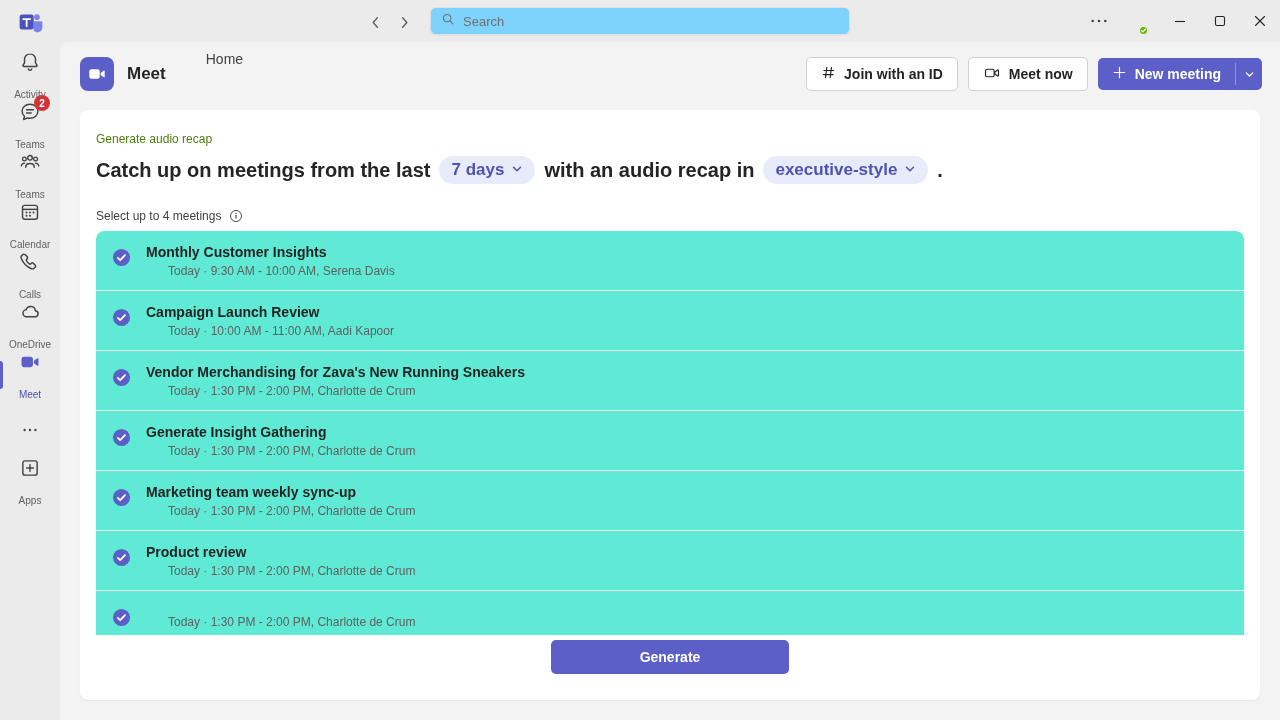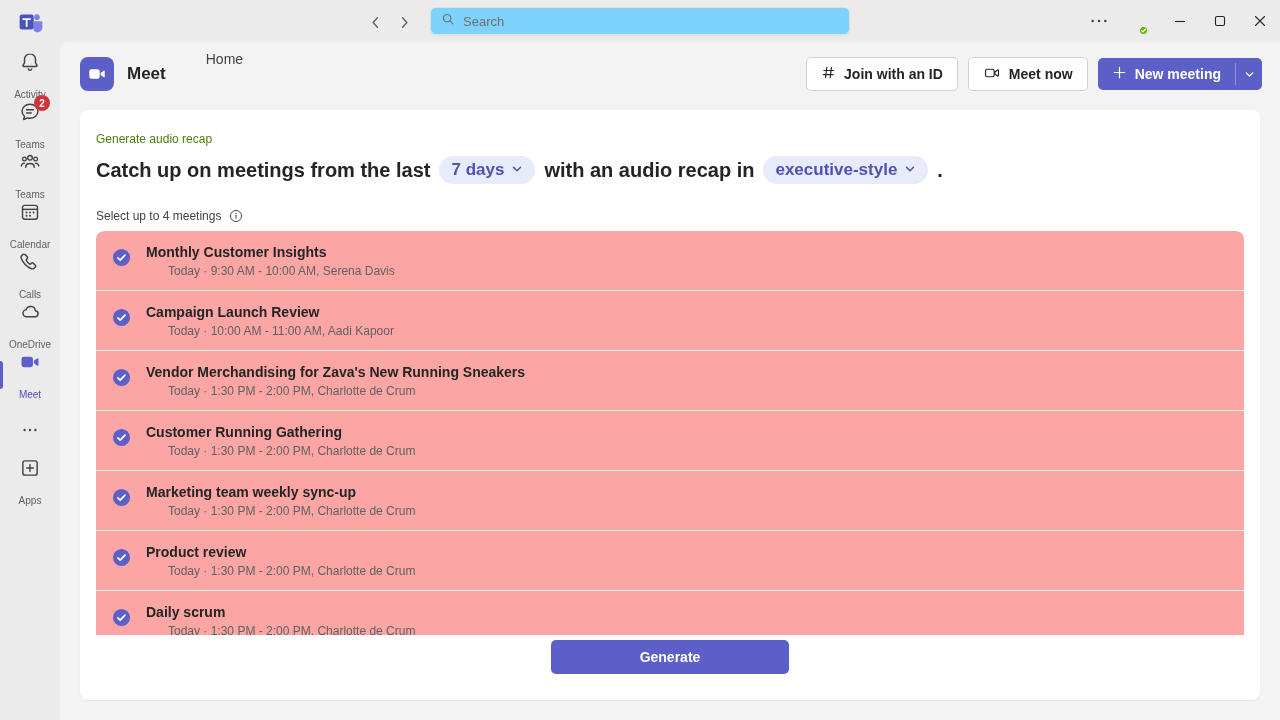--- a/index.html
+++ b/index.html
@@ -54,21 +54,21 @@
   
   .card { position:absolute; left:20px; top:68px; width:1180px; height:590px; background:#ffffff; border-radius:8px; box-shadow:0 1px 2px rgba(0,0,0,.06); padding:22px 16px 0 16px; overflow:hidden; }
   .section-label { font-size:12px; color:#4d7c0f; }
   .headline { margin-top:10px; display:flex; align-items:center; gap:9px; font-size:20px; font-weight:bold; color:#242424; flex-wrap:nowrap; }
   .pill { display:inline-flex; align-items:center; gap:7px; background:#e8ebfa; border:none; border-radius:16px; padding:4px 12px; font-family:"Liberation Sans", sans-serif; font-size:17px; font-weight:bold; color:#4f52b2; cursor:pointer; }
   .select-row { margin-top:24px; display:flex; align-items:center; gap:7px; }
   .select-label { font-size:12px; color:#424242; }
   .info-btn { width:15px; height:15px; display:flex; align-items:center; justify-content:center; cursor:pointer; }
 
   .meeting-list { margin-top:8px; height:404px; overflow:hidden; border-radius:8px 8px 0 0; }
-  .meeting-row { height:60px; background:#fca5a5; border-bottom:1px solid #ededed; display:flex; align-items:center; padding:0 16px; cursor:pointer; }
+  .meeting-row { height:60px; background:#5eead4; border-bottom:1px solid #ededed; display:flex; align-items:center; padding:0 16px; cursor:pointer; }
   .meeting-row:first-child { border-radius:8px 8px 0 0; }
   .check { width:19px; height:19px; flex:0 0 auto; margin-top:-6px; cursor:pointer; }
   .meeting-text { margin-left:15px; display:flex; flex-direction:column; }
   .meeting-title { font-size:14px; font-weight:bold; color:#242424; line-height:17px; }
   .meeting-details { font-size:12px; color:#616161; margin-top:3px;margin-left:22px; }
 
   .generate-wrap { margin-top:5px; display:flex; justify-content:center; }
   .generate-btn { width:238px; height:34px; background:#5b5fc7; color:#ffffff; border:none; border-radius:5px; font-family:"Liberation Sans", sans-serif; font-size:14px; font-weight:bold; cursor:pointer; }
 </style>
 </head>
@@ -359,21 +359,21 @@
         </div>
 
         <div class="meeting-row">
           <span class="check">
             <svg viewBox="0 0 20 20" width="19" height="19">
                 <circle cx="10" cy="10" r="9" fill="#5b5fc7"></circle>
                 <path d="M6.2 10.3l2.4 2.4 5.1-5.1" fill="none" stroke="#ffffff" stroke-width="1.8" stroke-linecap="round" stroke-linejoin="round"></path>
               </svg>
           </span>
           <span class="meeting-text">
-            <span class="meeting-title">Customer Running Gathering</span>
+            <span class="meeting-title">Generate Insight Gathering</span>
             <span class="meeting-details">Today · 1:30 PM - 2:00 PM, Charlotte de Crum</span>
           </span>
         </div>
 
         <div class="meeting-row">
           <span class="check">
             <svg viewBox="0 0 20 20" width="19" height="19">
                 <circle cx="10" cy="10" r="9" fill="#5b5fc7"></circle>
                 <path d="M6.2 10.3l2.4 2.4 5.1-5.1" fill="none" stroke="#ffffff" stroke-width="1.8" stroke-linecap="round" stroke-linejoin="round"></path>
               </svg>
@@ -398,21 +398,20 @@
         </div>
 
         <div class="meeting-row">
           <span class="check">
             <svg viewBox="0 0 20 20" width="19" height="19">
                 <circle cx="10" cy="10" r="9" fill="#5b5fc7"></circle>
                 <path d="M6.2 10.3l2.4 2.4 5.1-5.1" fill="none" stroke="#ffffff" stroke-width="1.8" stroke-linecap="round" stroke-linejoin="round"></path>
               </svg>
           </span>
           <span class="meeting-text">
-            <span class="meeting-title">Daily scrum</span>
             <span class="meeting-details">Today · 1:30 PM - 2:00 PM, Charlotte de Crum</span>
           </span>
         </div>
 
       </div>
 
       <div class="generate-wrap">
         <button class="generate-btn">Generate</button>
       </div>
     </div>

